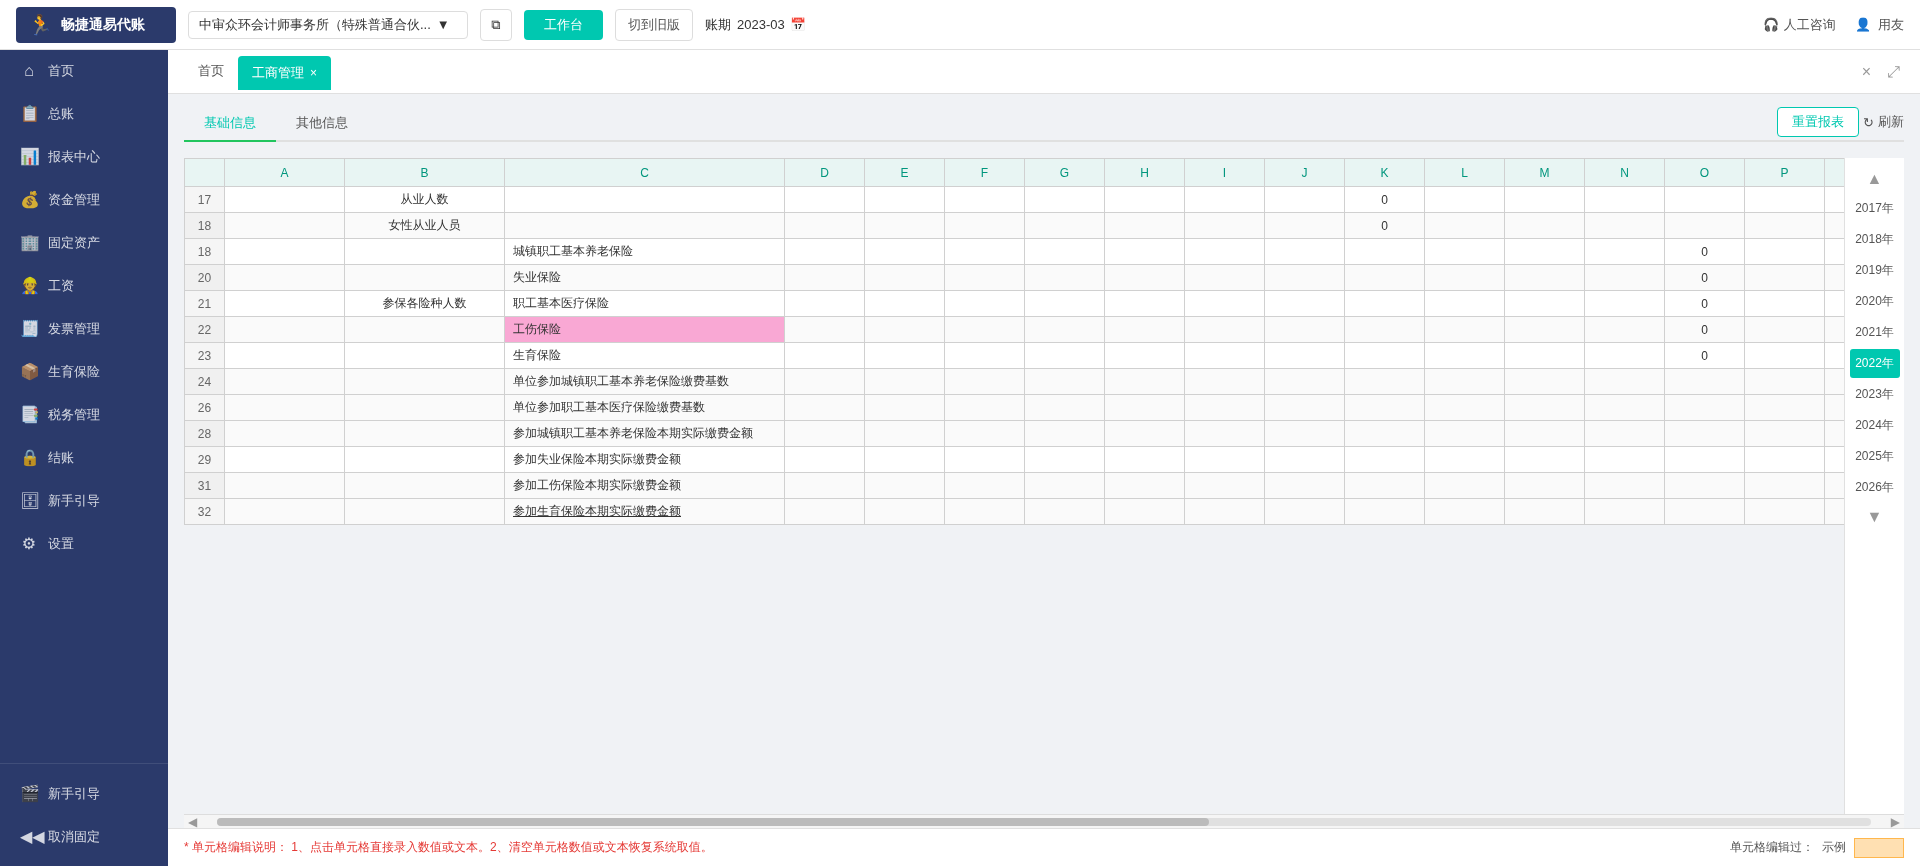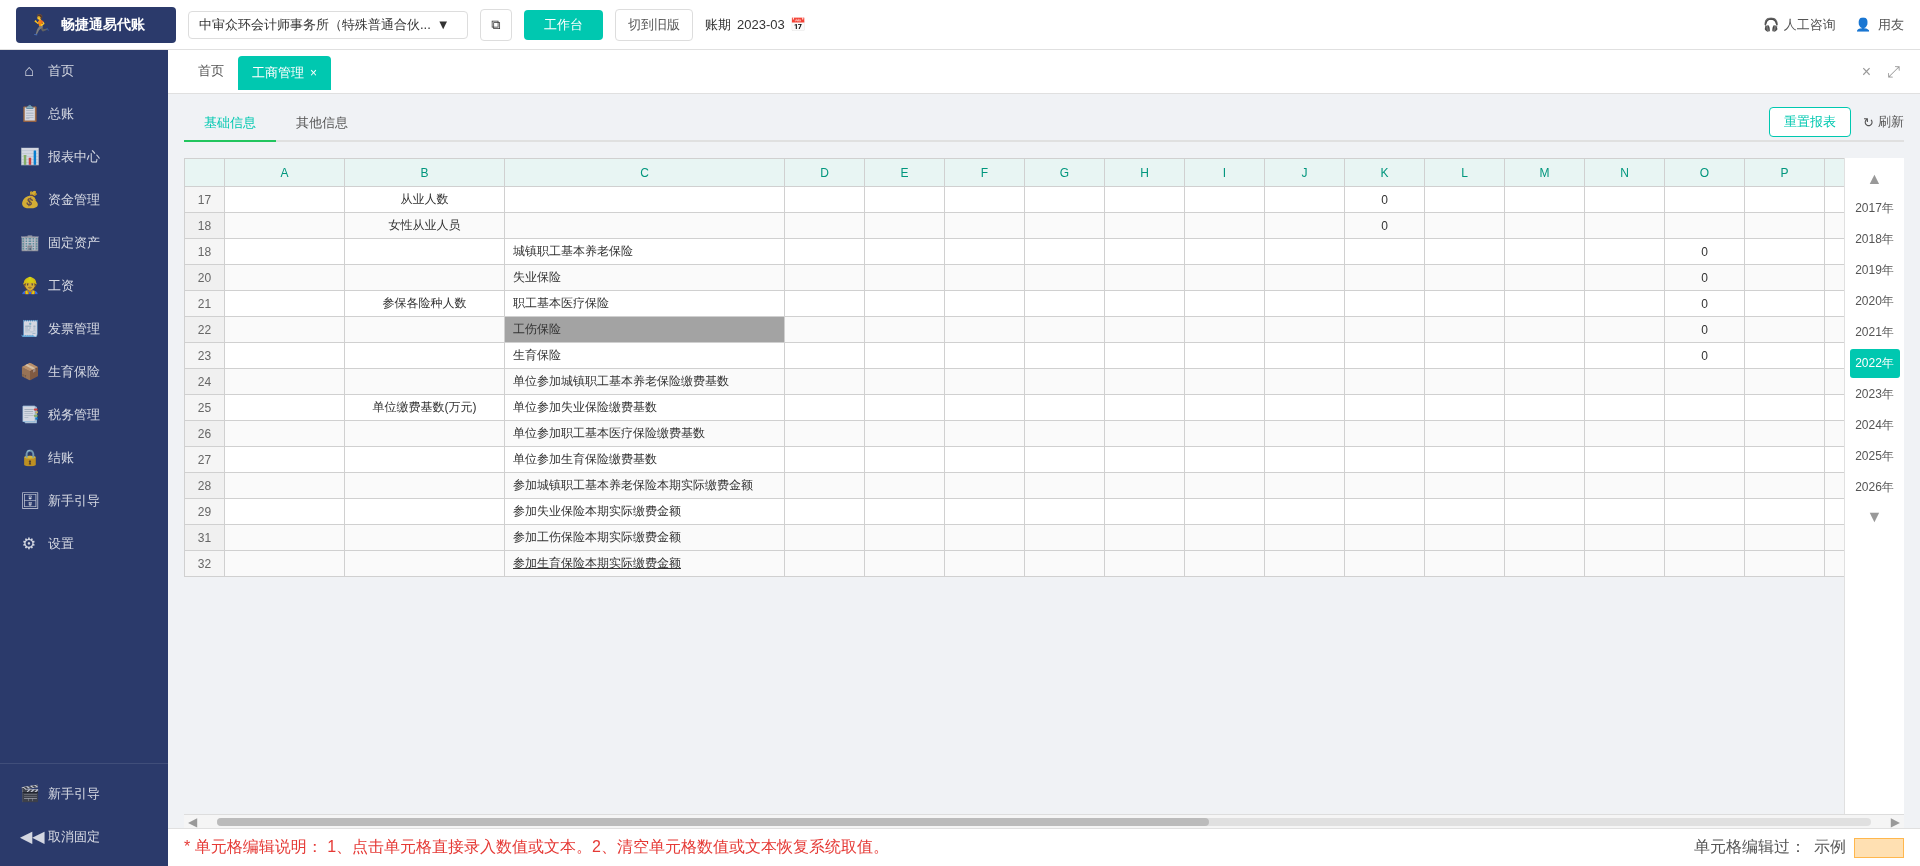--- a/index.html
+++ b/index.html
@@ -134,21 +134,21 @@
       width: 50px; padding: 6px 4px; text-align: center; cursor: pointer;
       font-size: 12px; color: #555; border-radius: 3px;
     }
     .year-item.active { background: #00c8b0; color: #fff; border-radius: 3px; }
     .year-nav { cursor: pointer; color: #999; font-size: 16px; padding: 4px; }
 
     
     .bottom-bar {
       background: #fff; border-top: 1px solid #e0e0e0; padding: 8px 16px;
       display: flex; align-items: center; justify-content: space-between;
-      font-size: 16px; flex-shrink: 0; height: 38px;
+      font-size: 12px; flex-shrink: 0; height: 38px;
     }
     .bottom-note { color: #f5a623; }
     .bottom-note span { color: #e53935; }
     .bottom-right { display: flex; align-items: center; gap: 8px; color: #555; }
     .example-cell {
       display: inline-block; width: 50px; height: 20px;
       background: #ffe0b2; border: 1px solid #ffb74d;
     }
 
     
@@ -275,21 +275,21 @@
 
     <div class="page-content">
 
       <div style="display:flex; align-items:flex-end; border-bottom: 2px solid #e0e0e0; margin-bottom: 8px;">
         <div class="sub-tab active">
           <span>基础信息</span>
         </div>
         <div class="sub-tab">
           <span>其他信息</span>
         </div>
-        <div style="margin-left:auto; display:flex; gap:12px; align-items:center; margin-bottom:3px;">
+        <div style="margin-left:auto; display:flex; gap:4px; align-items:center; margin-bottom:3px;">
           <button class="reset-btn">重置报表</button>
           <button class="refresh-btn">
             <span>↻</span>
             <span>刷新</span>
           </button>
         </div>
       </div>
 
       <div class="table-container">
         <div class="table-scroll">
@@ -414,21 +414,21 @@
                   <td class="col-other"></td>
                   <td class="col-other"></td>
                   <td class="col-other">0</td>
                   <td class="col-other"></td>
                   <td class="col-other"></td>
                 </tr>
                 <tr>
                   <td class="row-num">22</td>
                   <td class="col-a" style="background: rgb(250, 250, 250);"></td>
                   <td class="col-b" style="background: rgb(250, 250, 250);"></td>
-                  <td class="col-c" style="background: #a3a3a3;">工伤保险</td>
+                  <td class="col-c" style="background: #f9a8d4;">工伤保险</td>
                   <td class="col-other" style="background: rgb(250, 250, 250);"></td>
                   <td class="col-other" style="background: rgb(250, 250, 250);"></td>
                   <td class="col-other" style="background: rgb(250, 250, 250);"></td>
                   <td class="col-other" style="background: rgb(250, 250, 250);"></td>
                   <td class="col-other" style="background: rgb(250, 250, 250);"></td>
                   <td class="col-other" style="background: rgb(250, 250, 250);"></td>
                   <td class="col-other" style="background: rgb(250, 250, 250);"></td>
                   <td class="col-k" style="background: rgb(250, 250, 250);"></td>
                   <td class="col-other" style="background: rgb(250, 250, 250);"></td>
                   <td class="col-other" style="background: rgb(250, 250, 250);"></td>
@@ -471,78 +471,38 @@
                   <td class="col-other" style="background: rgb(250, 250, 250);"></td>
                   <td class="col-k" style="background: rgb(250, 250, 250);"></td>
                   <td class="col-other" style="background: rgb(250, 250, 250);"></td>
                   <td class="col-other" style="background: rgb(250, 250, 250);"></td>
                   <td class="col-other" style="background: rgb(250, 250, 250);"></td>
                   <td class="col-other" style="background: rgb(250, 250, 250);"></td>
                   <td class="col-other" style="background: rgb(250, 250, 250);"></td>
                   <td class="col-other" style="background: rgb(250, 250, 250);"></td>
                 </tr>
                 <tr>
-                  <td class="row-num">25</td>
-                  <td class="col-a"></td>
-                  <td class="col-b">单位缴费基数(万元)</td>
-                  <td class="col-c">单位参加失业保险缴费基数</td>
-                  <td class="col-other"></td>
-                  <td class="col-other"></td>
-                  <td class="col-other"></td>
-                  <td class="col-other"></td>
-                  <td class="col-other"></td>
-                  <td class="col-other"></td>
-                  <td class="col-other"></td>
-                  <td class="col-k"></td>
-                  <td class="col-other"></td>
-                  <td class="col-other"></td>
-                  <td class="col-other"></td>
-                  <td class="col-other"></td>
-                  <td class="col-other"></td>
-                  <td class="col-other"></td>
-                </tr>
-                <tr>
                   <td class="row-num">26</td>
                   <td class="col-a" style="background: rgb(250, 250, 250);"></td>
                   <td class="col-b" style="background: rgb(250, 250, 250);"></td>
                   <td class="col-c" style="background: rgb(250, 250, 250);">单位参加职工基本医疗保险缴费基数</td>
                   <td class="col-other" style="background: rgb(250, 250, 250);"></td>
                   <td class="col-other" style="background: rgb(250, 250, 250);"></td>
                   <td class="col-other" style="background: rgb(250, 250, 250);"></td>
                   <td class="col-other" style="background: rgb(250, 250, 250);"></td>
                   <td class="col-other" style="background: rgb(250, 250, 250);"></td>
                   <td class="col-other" style="background: rgb(250, 250, 250);"></td>
                   <td class="col-other" style="background: rgb(250, 250, 250);"></td>
                   <td class="col-k" style="background: rgb(250, 250, 250);"></td>
                   <td class="col-other" style="background: rgb(250, 250, 250);"></td>
                   <td class="col-other" style="background: rgb(250, 250, 250);"></td>
                   <td class="col-other" style="background: rgb(250, 250, 250);"></td>
                   <td class="col-other" style="background: rgb(250, 250, 250);"></td>
                   <td class="col-other" style="background: rgb(250, 250, 250);"></td>
                   <td class="col-other" style="background: rgb(250, 250, 250);"></td>
-                </tr>
-                <tr>
-                  <td class="row-num">27</td>
-                  <td class="col-a"></td>
-                  <td class="col-b"></td>
-                  <td class="col-c">单位参加生育保险缴费基数</td>
-                  <td class="col-other"></td>
-                  <td class="col-other"></td>
-                  <td class="col-other"></td>
-                  <td class="col-other"></td>
-                  <td class="col-other"></td>
-                  <td class="col-other"></td>
-                  <td class="col-other"></td>
-                  <td class="col-k"></td>
-                  <td class="col-other"></td>
-                  <td class="col-other"></td>
-                  <td class="col-other"></td>
-                  <td class="col-other"></td>
-                  <td class="col-other"></td>
-                  <td class="col-other"></td>
                 </tr>
                 <tr>
                   <td class="row-num">28</td>
                   <td class="col-a" style="background: rgb(250, 250, 250);"></td>
                   <td class="col-b" style="background: rgb(250, 250, 250);"></td>
                   <td class="col-c" style="background: rgb(250, 250, 250);">参加城镇职工基本养老保险本期实际缴费金额</td>
                   <td class="col-other" style="background: rgb(250, 250, 250);"></td>
                   <td class="col-other" style="background: rgb(250, 250, 250);"></td>
                   <td class="col-other" style="background: rgb(250, 250, 250);"></td>
                   <td class="col-other" style="background: rgb(250, 250, 250);"></td>

